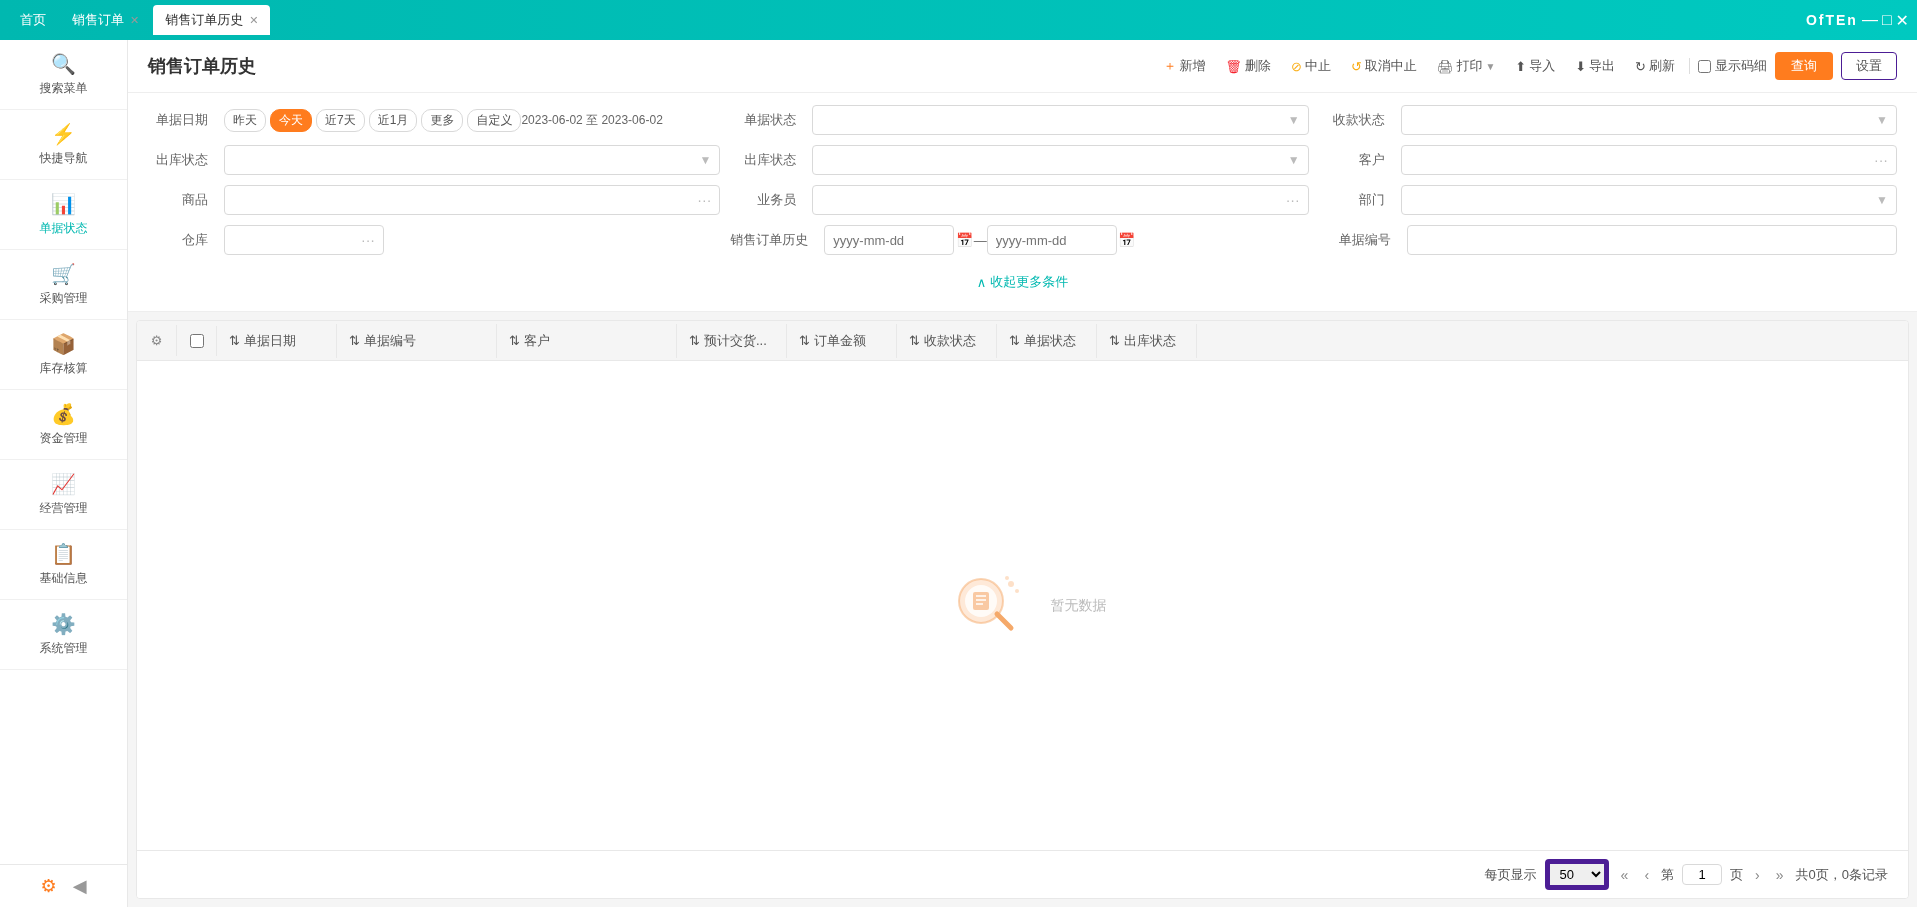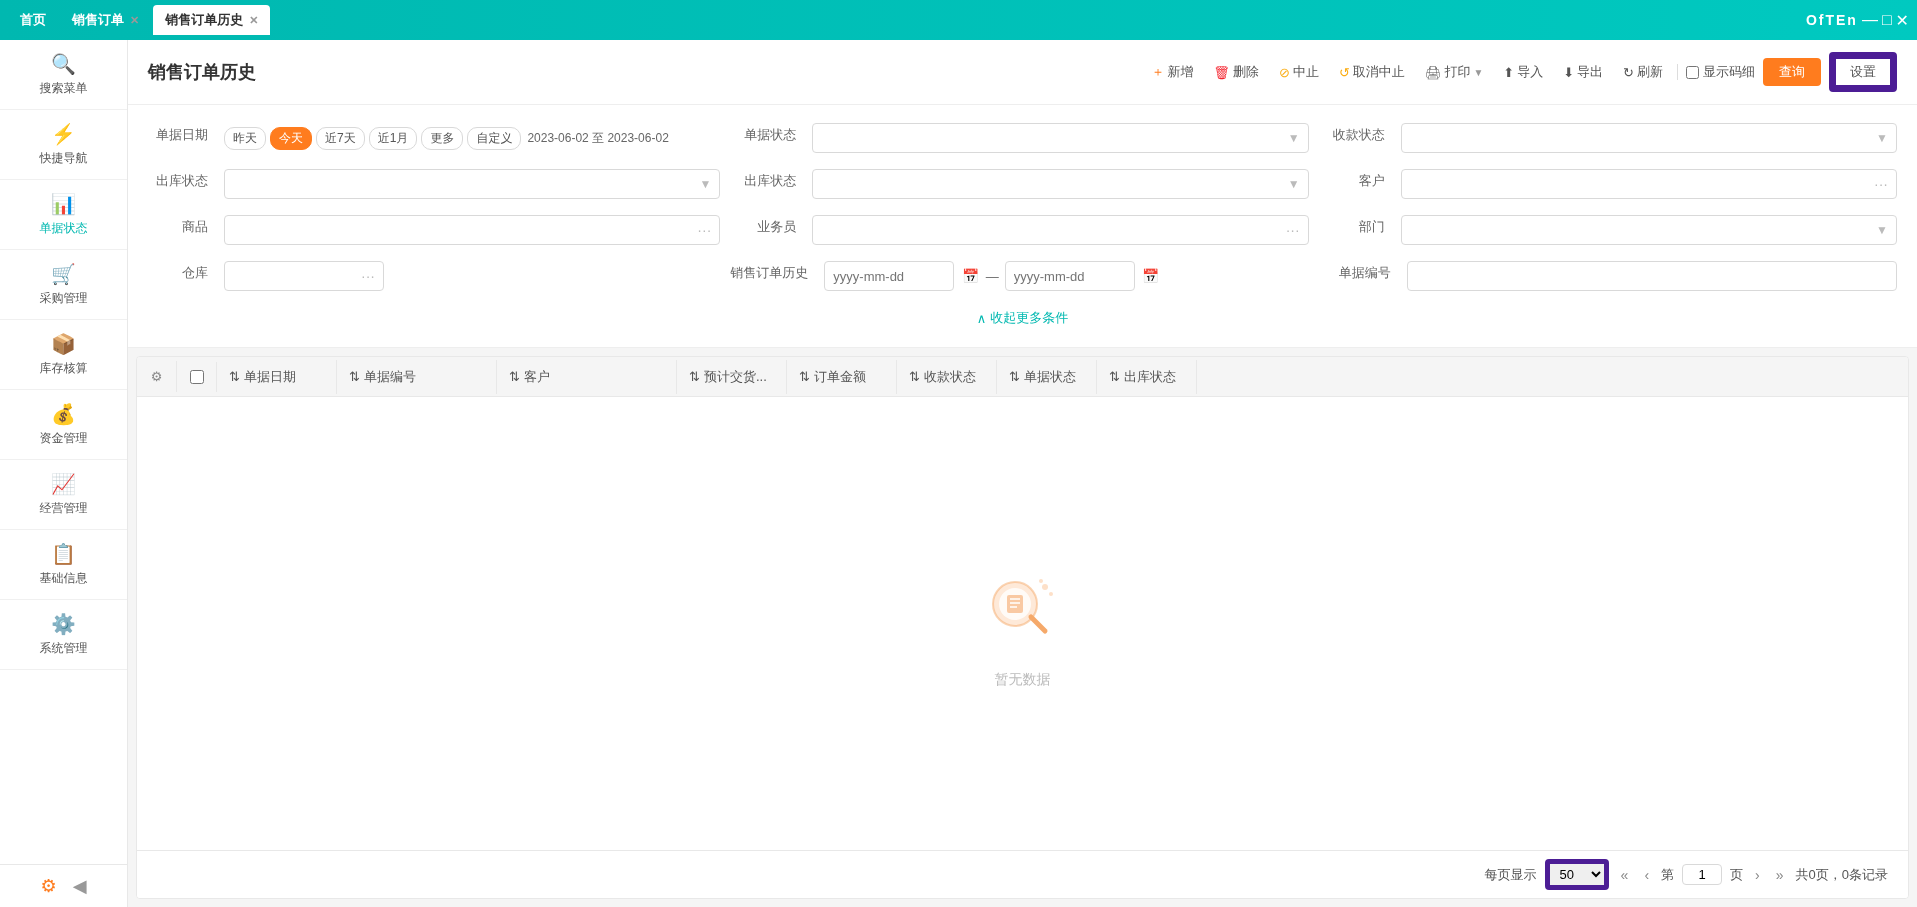--- a/index.html
+++ b/index.html
@@ -18,21 +18,20 @@
     .tab-item {
       height: 30px;
       padding: 0 12px;
       border-radius: 4px 4px 0 0;
       display: flex;
       align-items: center;
       font-size: 13px;
       cursor: pointer;
       gap: 6px;
       color: #fff;
-      font-weight: bold;
     }
     .tab-item.active {
       background: #fff;
       color: #333;
     }
     .tab-close {
       font-size: 11px;
       color: #999;
       cursor: pointer;
     }
@@ -155,21 +154,21 @@
       color: #fff;
       border: none;
       border-radius: 4px;
       padding: 5px 16px;
       font-size: 13px;
       cursor: pointer;
     }
     .btn-settings {
       background: #fff;
       color: #555;
-      border: 7px solid #4c1d95;
+      border: 1px solid #4c1d95;
       border-radius: 4px;
       padding: 4px 14px;
       font-size: 13px;
       cursor: pointer;
       font-family: Liberation Serif, serif;
     }
 
     
     .filter-area {
       background: #fff;
@@ -187,22 +186,20 @@
       font-size: 13px;
       color: #666;
       min-width: 60px;
       text-align: right;
       flex-shrink: 0;
     }
     .filter-control {
       flex: 1;
       display: flex;
       align-items: center;
-      gap: 6px;
-      margin-top: 6px;
     }
     .filter-select {
       border: 1px solid #d9d9d9;
       border-radius: 4px;
       height: 30px;
       padding: 0 8px;
       font-size: 13px;
       min-width: 180px;
       color: #333;
       cursor: pointer;
@@ -316,21 +313,21 @@
     .th.amount-col { width: 110px; }
     .th.status-col { width: 100px; }
     .th.bill-status-col { width: 100px; }
     .th.out-status-col { width: 100px; }
     .th.op-col { flex: 1; text-align: center; }
 
     
     .empty-state {
       flex: 1;
       display: flex;
-      flex-direction: column;
+      flex-direction: row;
       align-items: center;
       justify-content: center;
       gap: 12px;
       padding: 60px 0;
     }
     .empty-icon {
       width: 100px;
       height: 100px;
     }
     .empty-text {

